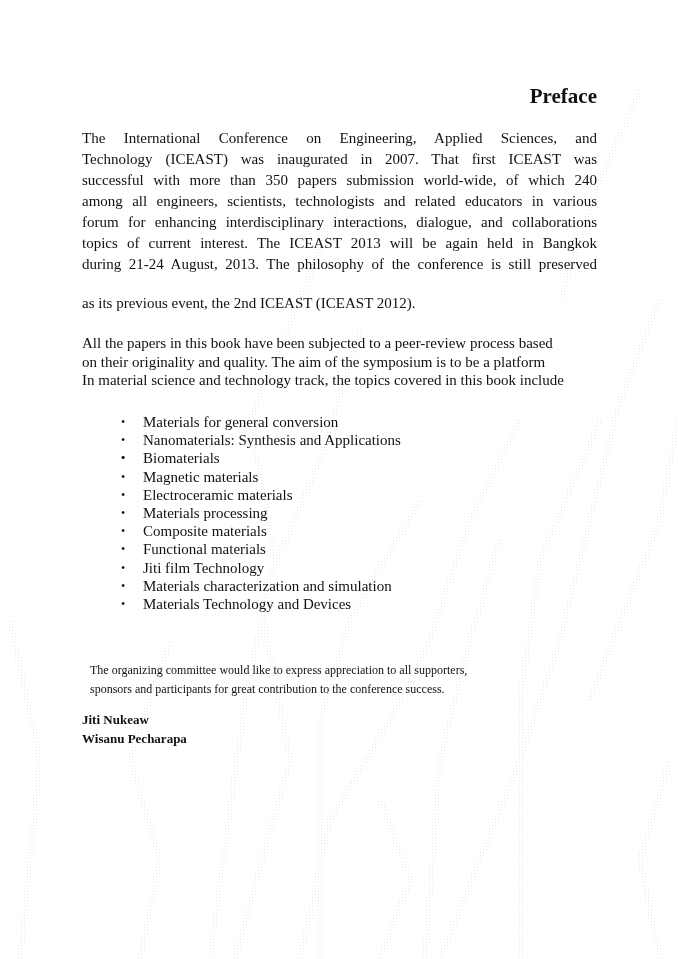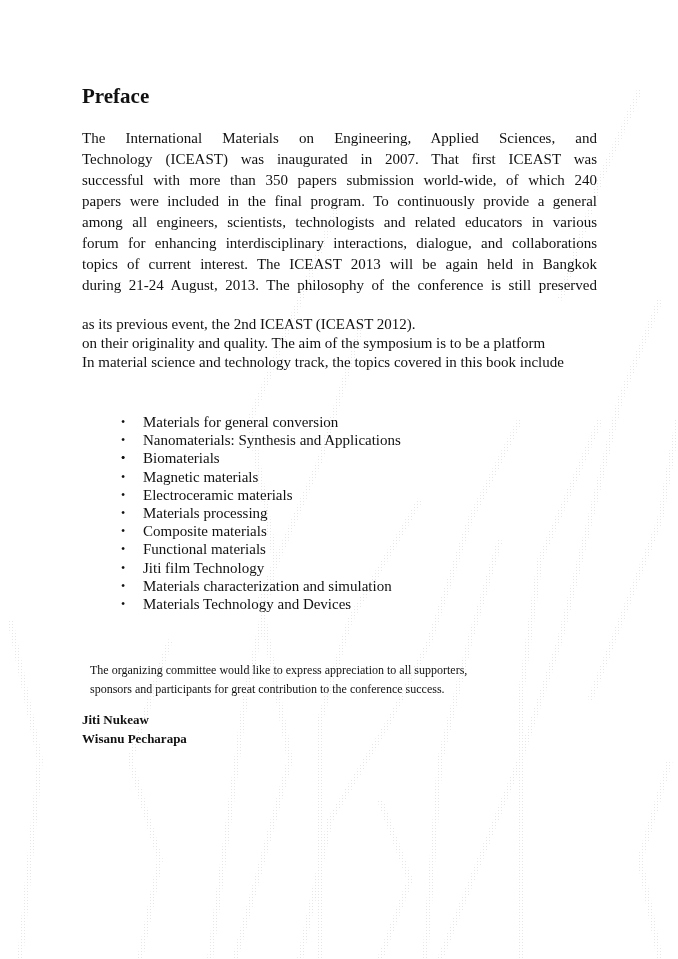--- a/index.html
+++ b/index.html
@@ -27,21 +27,21 @@
       left: 82px;
       top: 0;
       width: 515px;
       z-index: 1;
     }
     .title {
       position: absolute;
       top: 83px;
       left: 0;
       width: 515px;
-      text-align: left;
+      text-align: right;
       font-weight: bold;
       font-size: 21px;
       line-height: 26px;
       margin: 0;
     }
     .para1 {
       position: absolute;
       top: 128px;
       left: 0;
       width: 515px;
@@ -135,32 +135,32 @@
     <path d="M560 300 L600 180 L640 90"></path>
     <path d="M20 959 L40 760 L10 620"></path>
   </g>
 </svg>
 
 <div class="page">
 
   <h1 class="title">Preface</h1>
 
   <p class="para1">
-    <span class="line">The International Materials on Engineering, Applied Sciences, and</span>
+    <span class="line">The International Conference on Engineering, Applied Sciences, and</span>
     <span class="line">Technology (ICEAST) was inaugurated in 2007. That first ICEAST was</span>
     <span class="line">successful with more than 350 papers submission world-wide, of which 240</span>
-    <span class="line">papers were included in the final program. To continuously provide a general</span>
     <span class="line">among all engineers, scientists, technologists and related educators in various</span>
     <span class="line">forum for enhancing interdisciplinary interactions, dialogue, and collaborations</span>
     <span class="line">topics of current interest. The ICEAST 2013 will be again held in Bangkok</span>
     <span class="line">during 21-24 August, 2013. The philosophy of the conference is still preserved</span>
     <span class="line last">as its previous event, the 2nd ICEAST (ICEAST 2012).</span>
   </p>
 
   <p class="para2">
+    <span class="line">All the papers in this book have been subjected to a peer-review process based</span>
     <span class="line">on their originality and quality. The aim of the symposium is to be a platform</span>
     <span class="line">In material science and technology track, the topics covered in this book include</span>
   </p>
 
   <ul class="topics">
     <li><span class="bullet">•</span><span>Materials for general conversion</span></li>
     <li><span class="bullet">•</span><span>Nanomaterials: Synthesis and Applications</span></li>
     <li><span class="bullet">•</span></li>
     <li><span class="bullet">•</span><span>Biomaterials</span></li>
     <li><span class="bullet">•</span><span>Magnetic materials</span></li>

